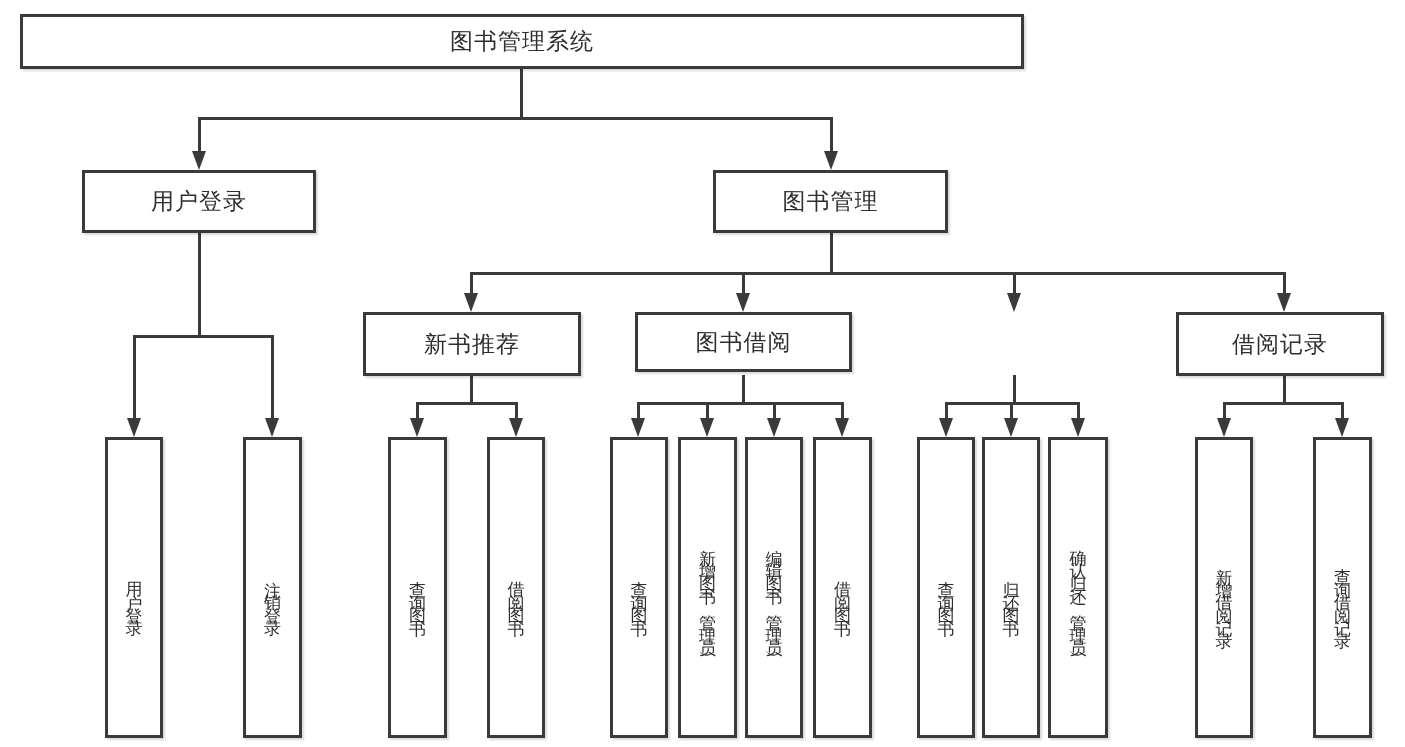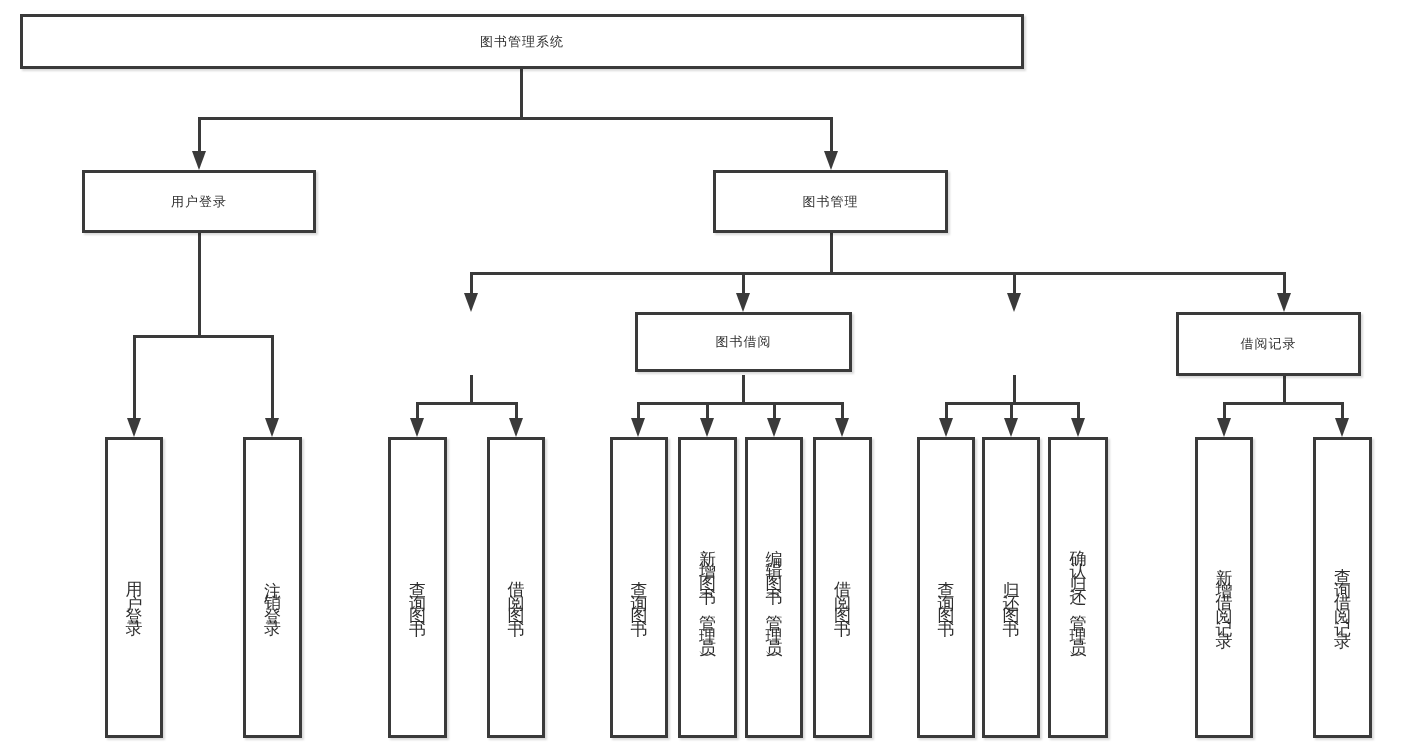--- a/index.html
+++ b/index.html
@@ -6,21 +6,21 @@
   #stage{
     position:relative;width:1405px;height:747px;background:#ffffff;
     font-family:"Liberation Sans","DejaVu Sans",sans-serif;color:#2e2e2e;
     overflow:hidden;
   }
   .node{
     position:absolute;box-sizing:border-box;background:#ffffff;
     border:3px solid #3a3a3a;display:flex;align-items:center;justify-content:center;
     box-shadow:2px 2px 2px rgba(0,0,0,0.15);z-index:1;
   }
-  .hnode{font-size:13px;letter-spacing:1px;white-space:nowrap;}
+  .hnode{font-size:23px;letter-spacing:1px;white-space:nowrap;}
   .leaf{
     writing-mode:vertical-rl;text-orientation:mixed;
     font-size:17px;letter-spacing:13px;line-height:1;padding-top:13px;
   }
   .vl{position:absolute;width:2.5px;background:#3a3a3a;}
   .hl{position:absolute;height:2.5px;background:#3a3a3a;}
   .arrow{
     position:absolute;width:0;height:0;
     border-left:7px solid transparent;border-right:7px solid transparent;
     border-top:19px solid #3a3a3a;
@@ -33,22 +33,23 @@
 </head>
 <body>
 
 <div id="stage">
 
   <div class="node hnode" style="left:20px;top:14px;width:1004px;height:55px;">图书管理系统</div>
 
   <div class="node hnode" style="left:82px;top:170px;width:234px;height:63px;">用户登录</div>
   <div class="node hnode" style="left:713px;top:170px;width:235px;height:63px;">图书管理</div>
 
+  <div class="node hnode" style="left:363px;top:312px;width:218px;height:64px;">新书推荐</div>
   <div class="node hnode" style="left:635px;top:312px;width:217px;height:60px;">图书借阅</div>
-  <div class="node hnode" style="left:1176px;top:312px;width:185px;height:64px;">借阅记录</div>
+  <div class="node hnode" style="left:1176px;top:312px;width:208px;height:64px;">借阅记录</div>
 
   <div class="node leaf" style="left:105px;top:437px;width:58px;height:301px;">用户登录</div>
   <div class="node leaf" style="left:243px;top:437px;width:59px;height:301px;">注销登录</div>
   <div class="node leaf" style="left:388px;top:437px;width:59px;height:301px;">查询图书</div>
   <div class="node leaf" style="left:487px;top:437px;width:58px;height:301px;">借阅图书</div>
   <div class="node leaf" style="left:610px;top:437px;width:58px;height:301px;">查询图书</div>
   <div class="node leaf" style="left:678px;top:437px;width:59px;height:301px;">新增图书（管理员）</div>
   <div class="node leaf" style="left:745px;top:437px;width:58px;height:301px;">编辑图书（管理员）</div>
   <div class="node leaf" style="left:813px;top:437px;width:59px;height:301px;">借阅图书</div>
   <div class="node leaf" style="left:917px;top:437px;width:58px;height:301px;">查询图书</div>

